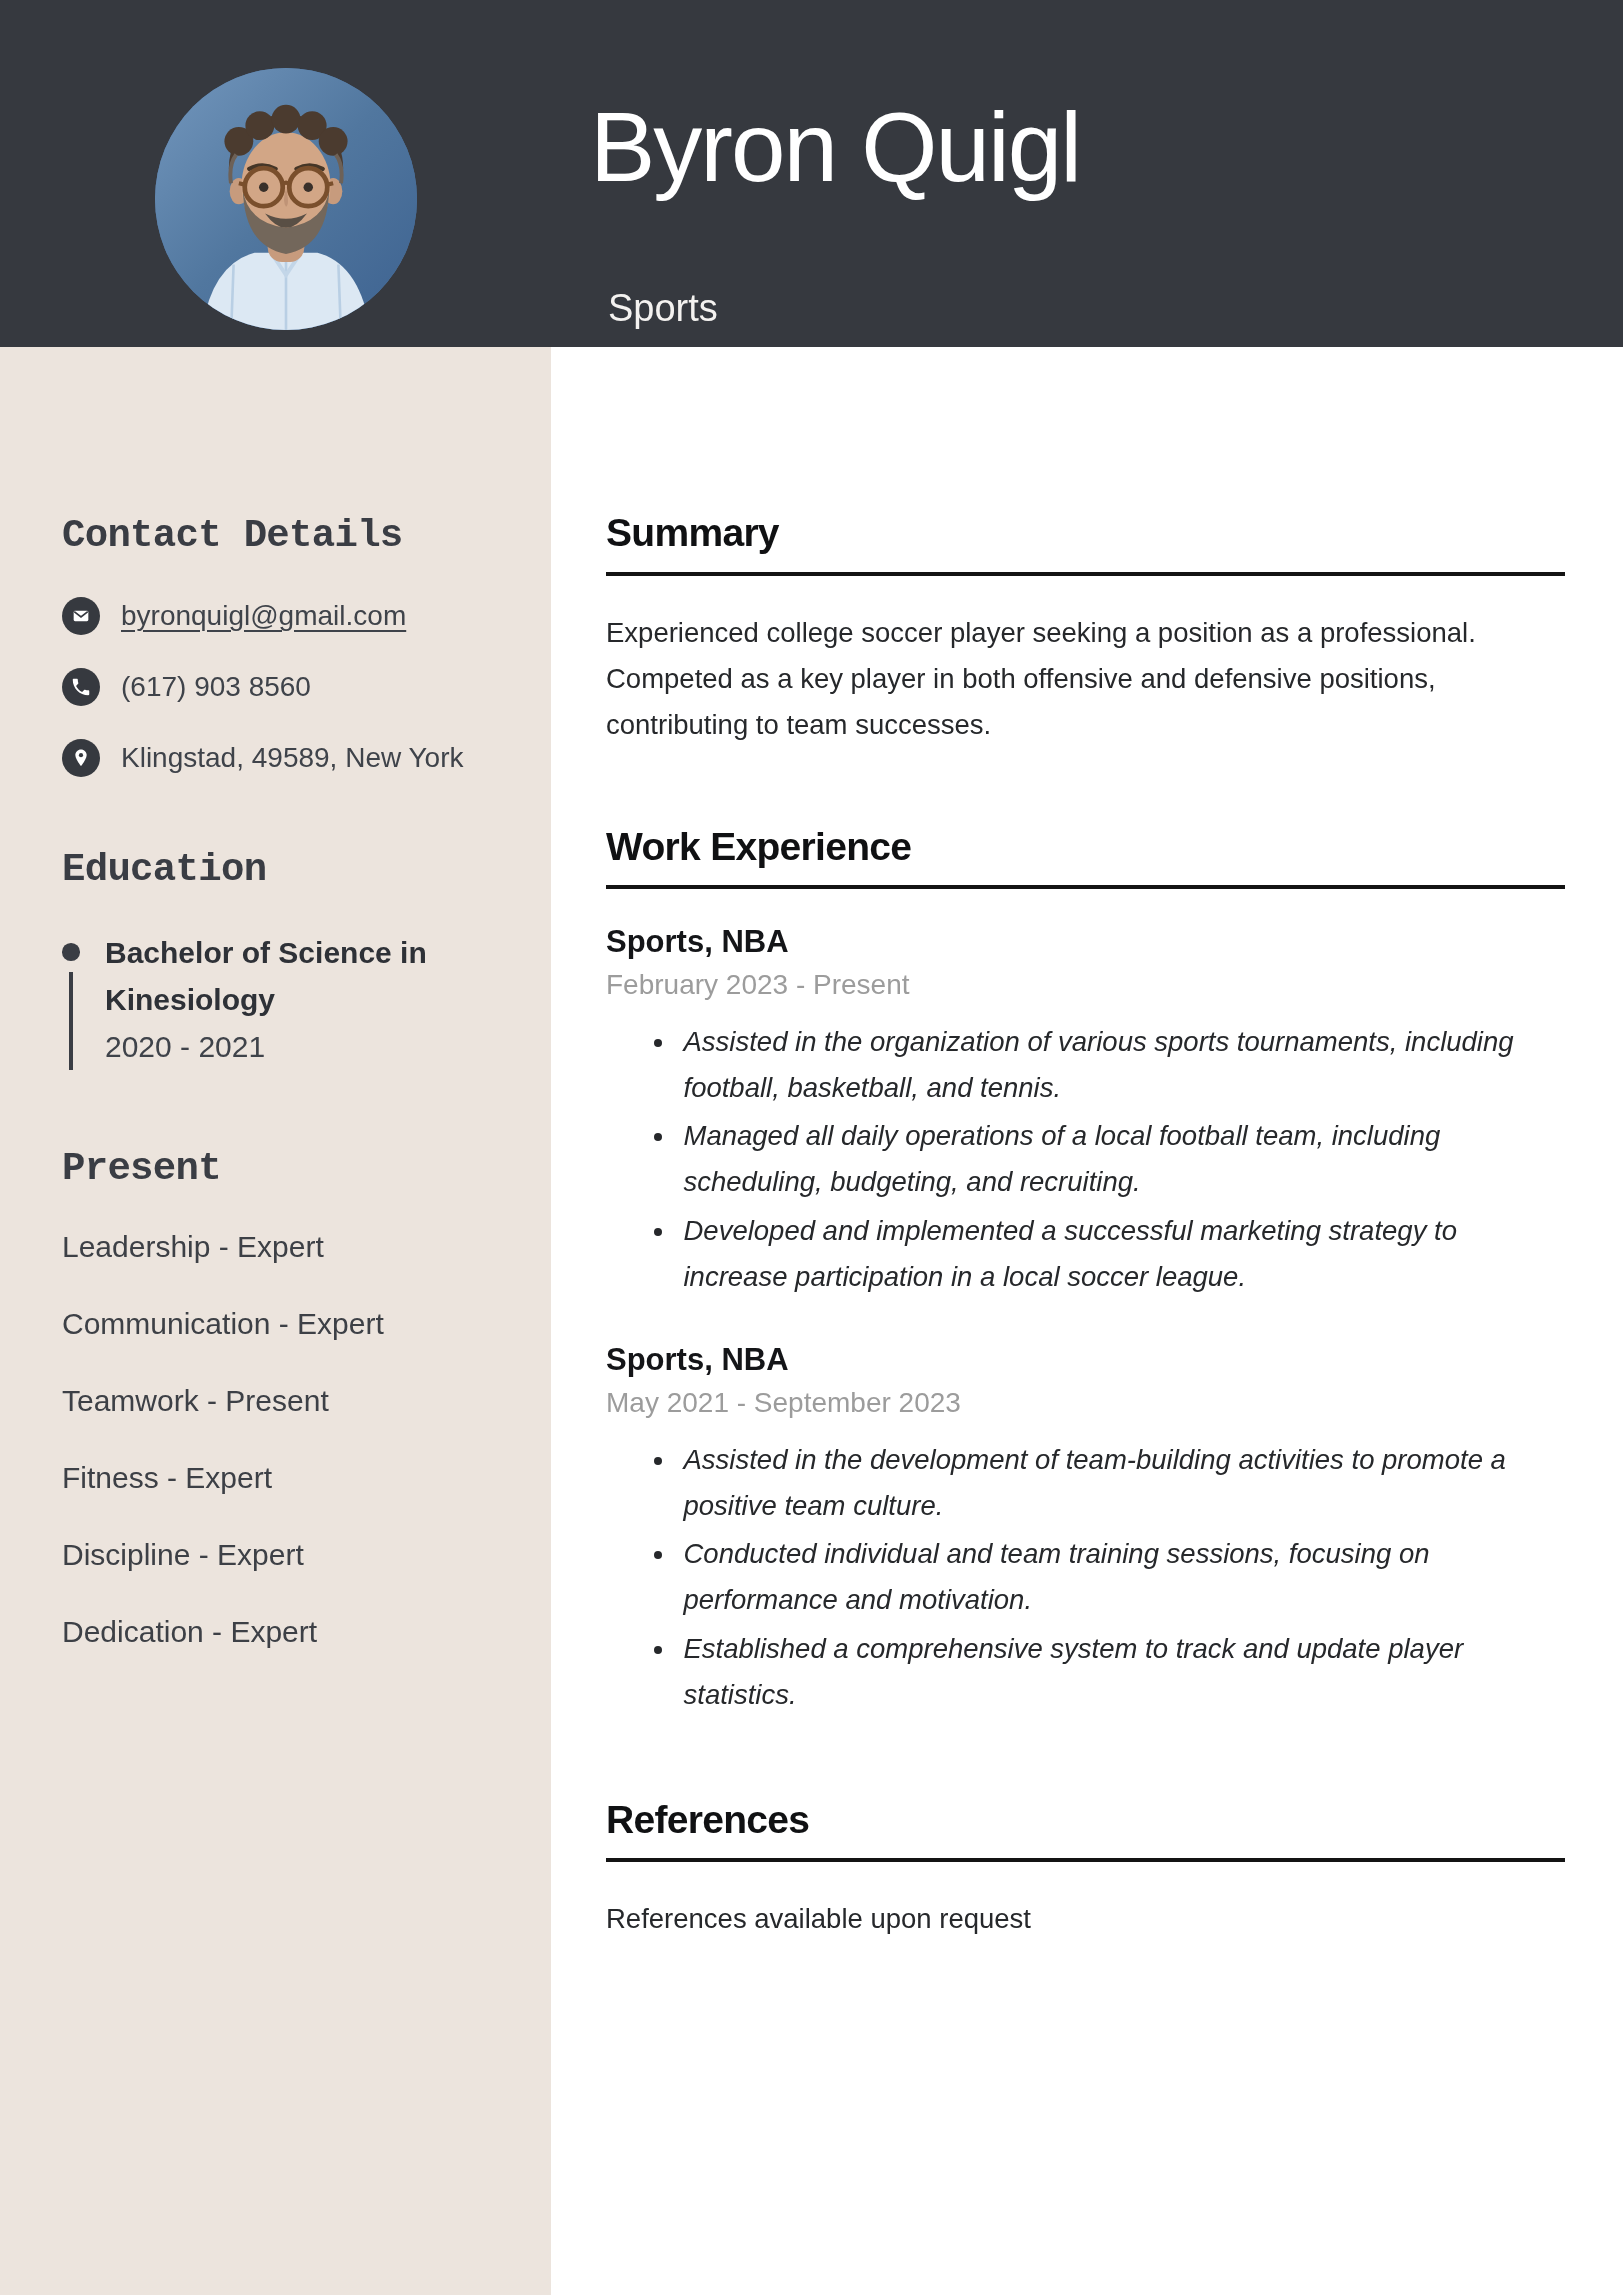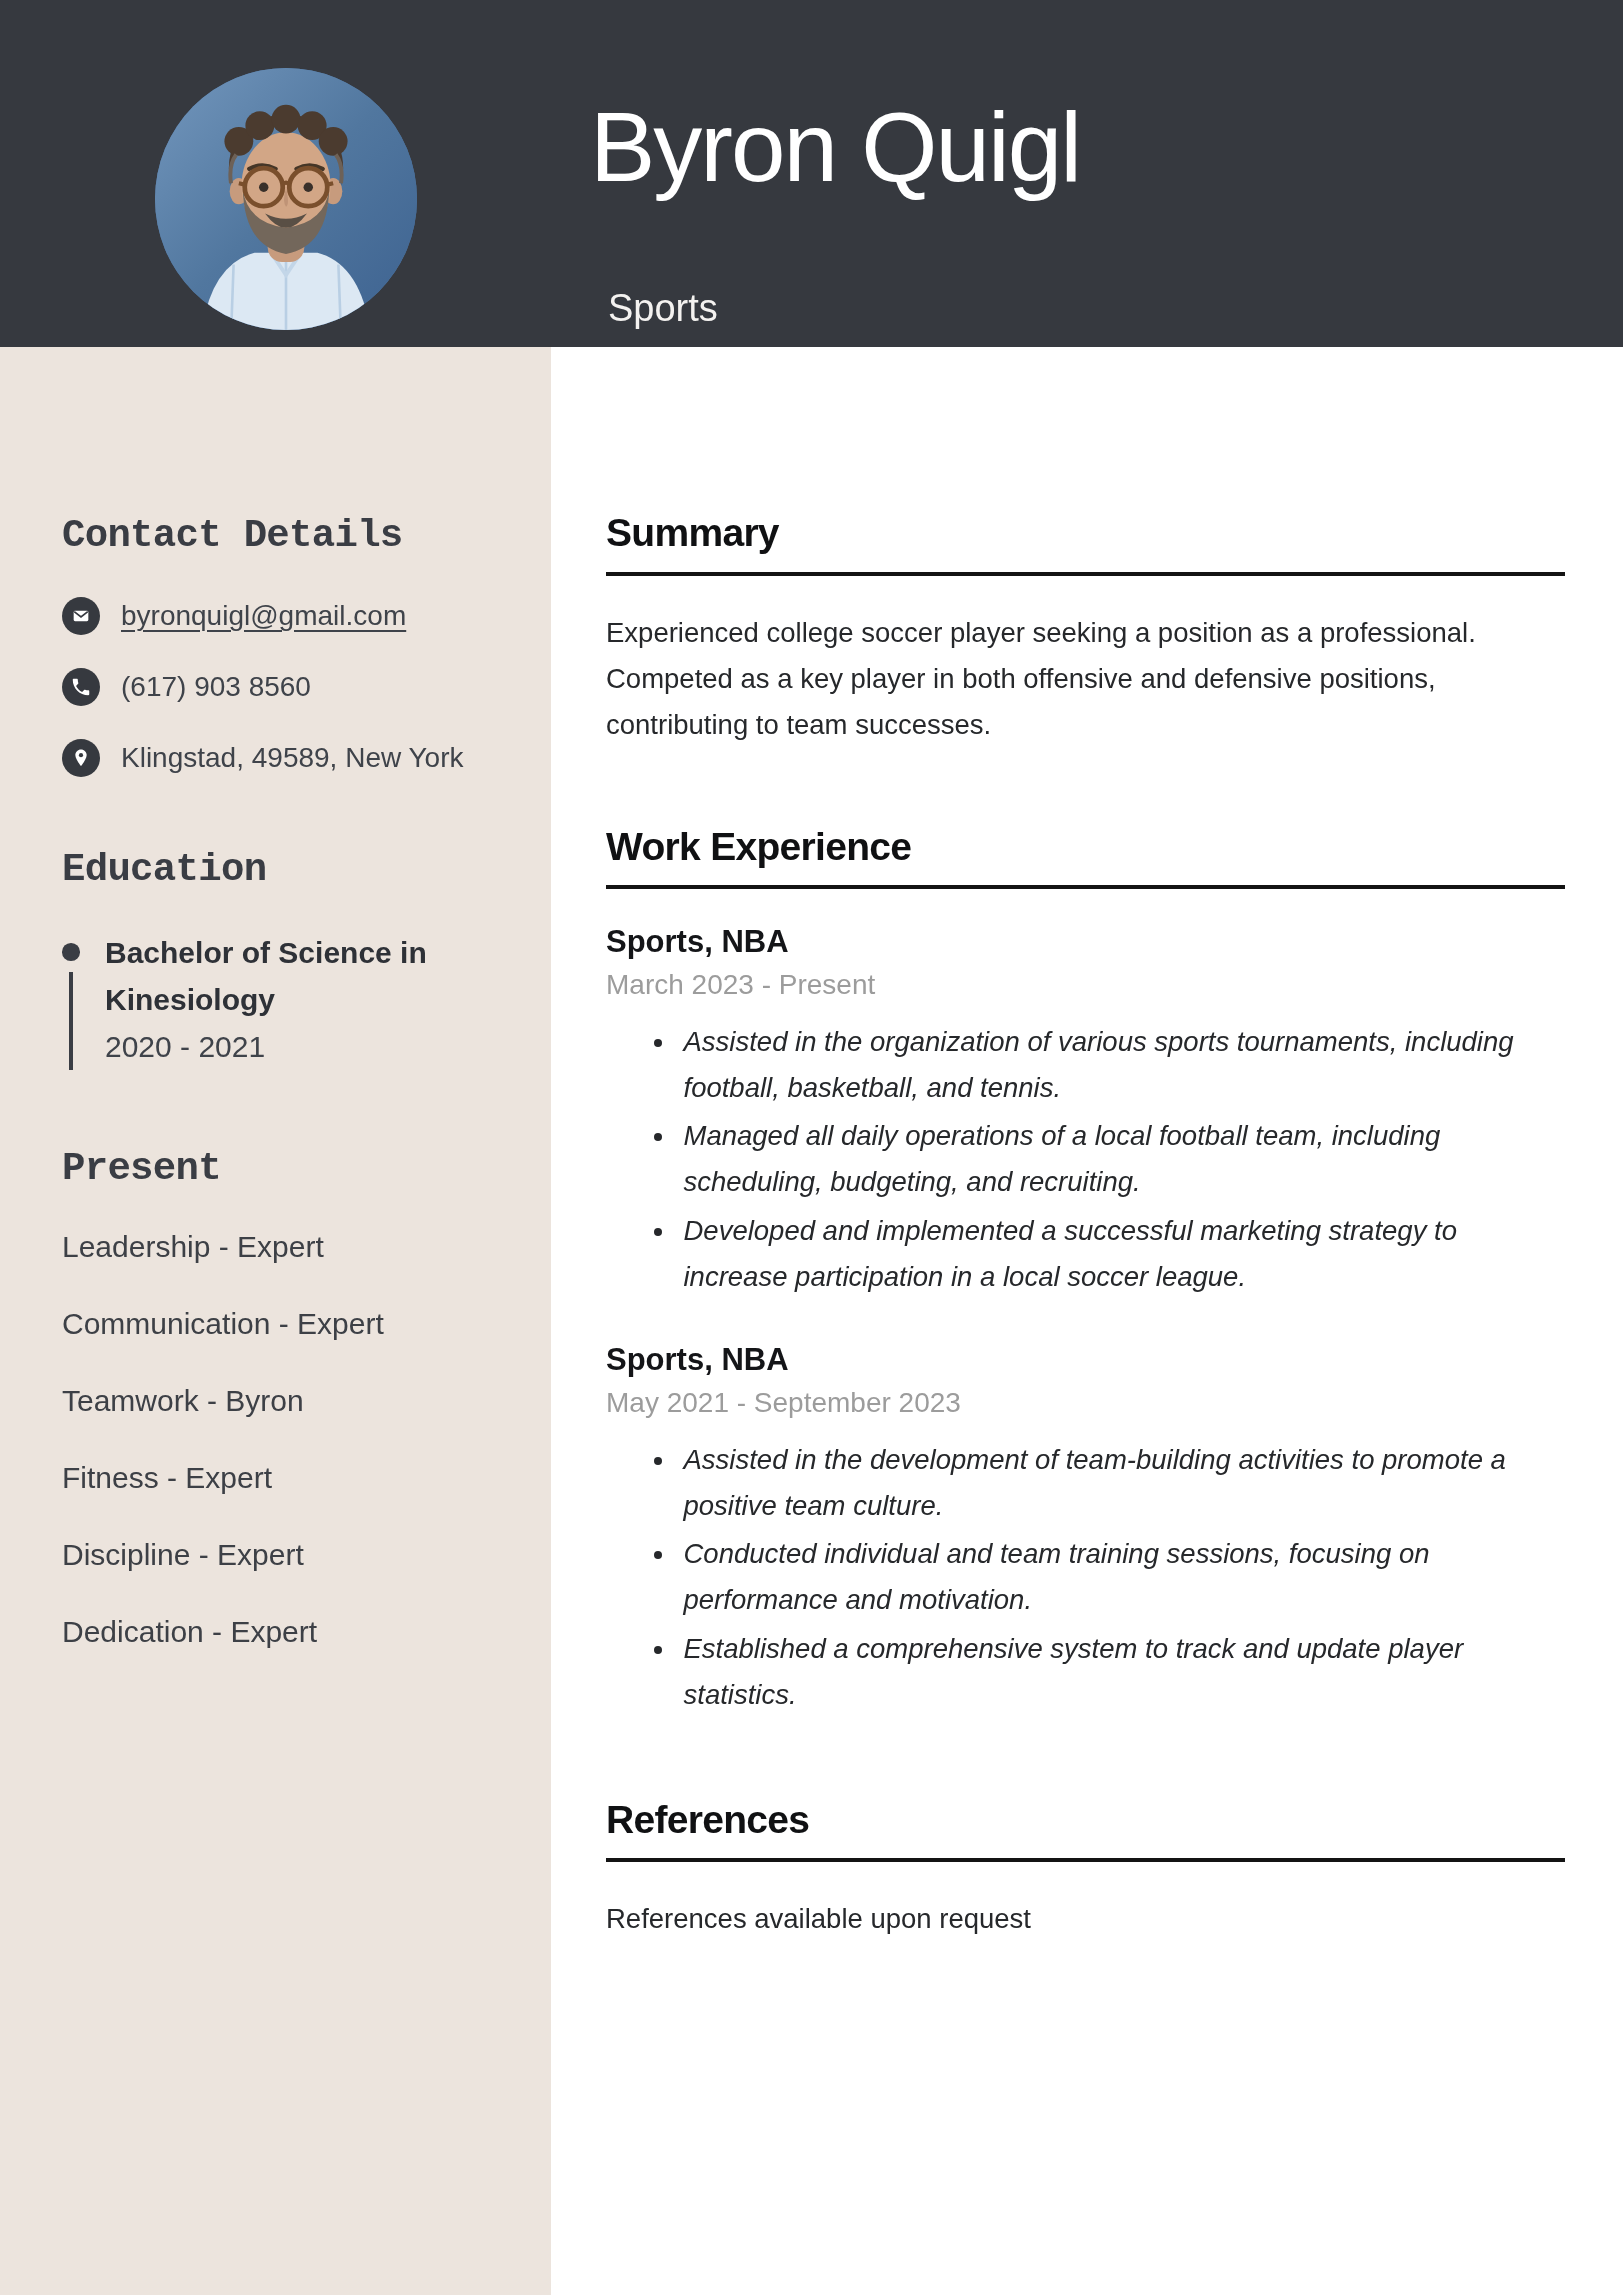--- a/index.html
+++ b/index.html
@@ -172,21 +172,21 @@
         <div class="edu-degree">Bachelor of Science in Kinesiology</div>
         <div class="edu-years">2020 - 2021</div>
       </div>
     </section>
 
     <section class="section-skills">
       <h2>Present</h2>
       <ul class="skills-list">
         <li>Leadership - Expert</li>
         <li>Communication - Expert</li>
-        <li>Teamwork - Byron</li>
+        <li>Teamwork - Present</li>
         <li>Fitness - Expert</li>
         <li>Discipline - Expert</li>
         <li>Dedication - Expert</li>
       </ul>
     </section>
 
   </aside>
 
   <main class="main">
 
@@ -195,21 +195,21 @@
       <hr class="rule">
       <p class="summary-text">Experienced college soccer player seeking a position as a professional. Competed as a key player in both offensive and defensive positions, contributing to team successes.</p>
     </section>
 
     <section class="section-experience">
       <h2>Work Experience</h2>
       <hr class="rule">
 
       <div class="job">
         <h3 class="job-title">Sports, NBA</h3>
-        <div class="job-dates">March 2023 - Present</div>
+        <div class="job-dates">February 2023 - Present</div>
         <ul class="bullets">
           <li>Assisted in the organization of various sports tournaments, including football, basketball, and tennis.</li>
           <li>Managed all daily operations of a local football team, including scheduling, budgeting, and recruiting.</li>
           <li>Developed and implemented a successful marketing strategy to increase participation in a local soccer league.</li>
         </ul>
       </div>
 
       <div class="job">
         <h3 class="job-title">Sports, NBA</h3>
         <div class="job-dates">May 2021 - September 2023</div>

